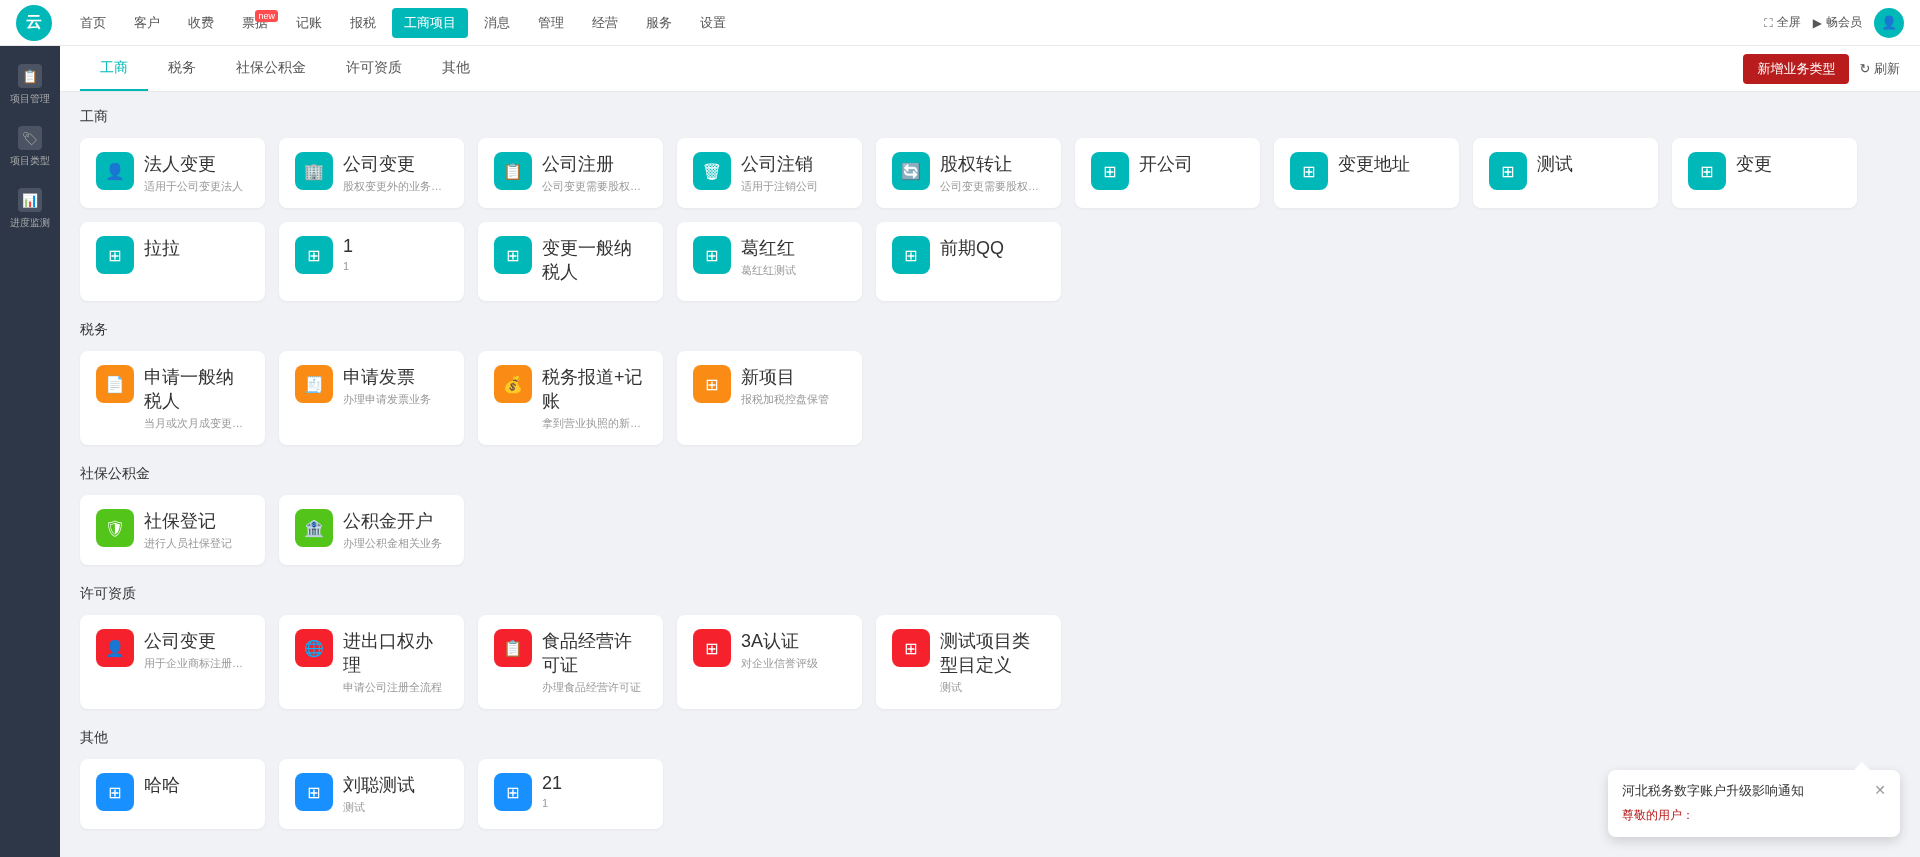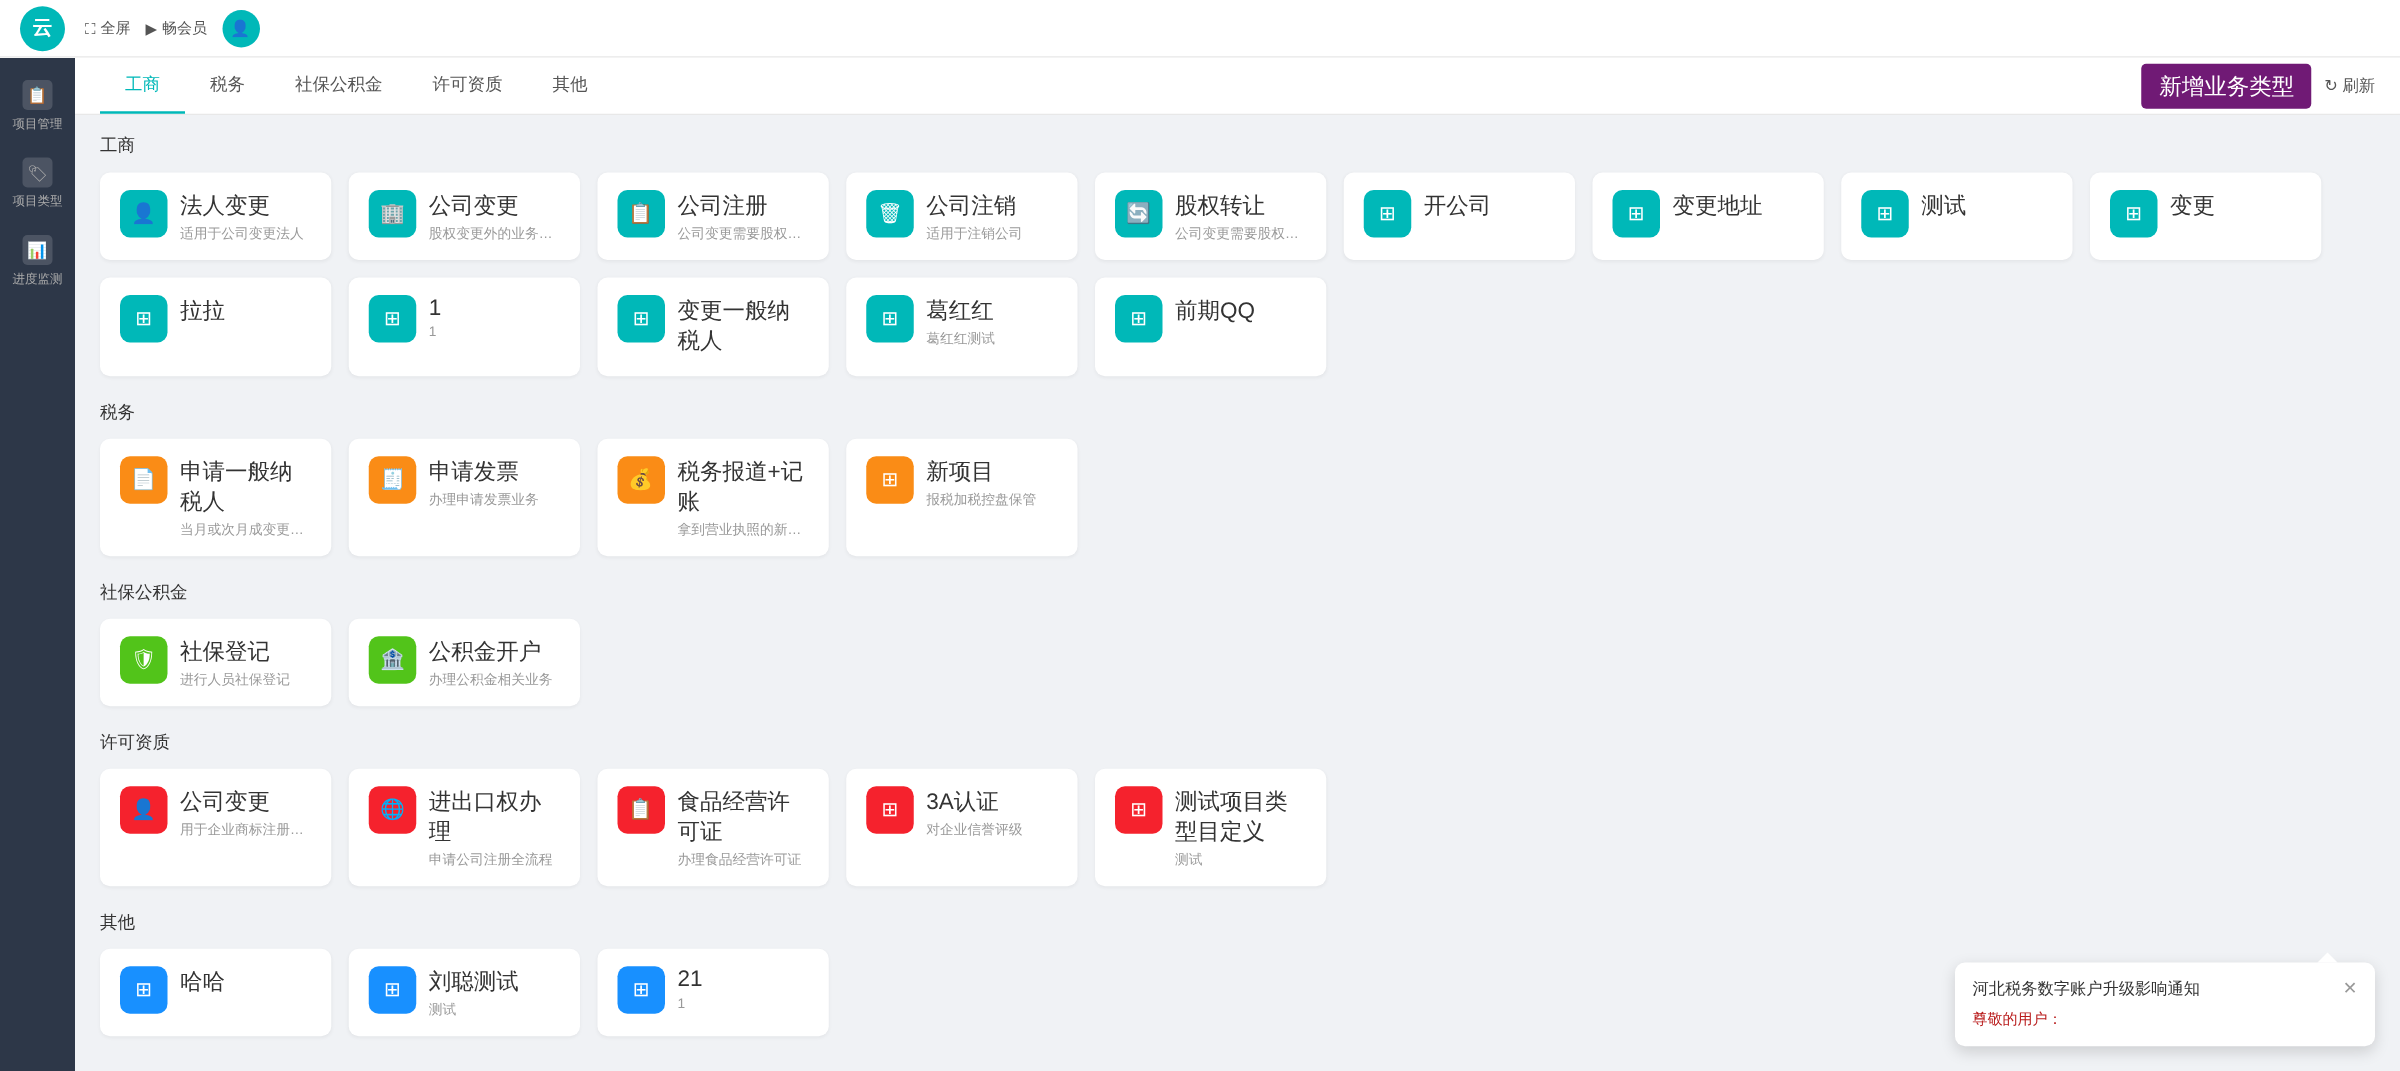--- a/index.html
+++ b/index.html
@@ -142,27 +142,27 @@
       color: #00b8b8;
       border-bottom: 2px solid #00b8b8;
     }
     .tab-actions {
       margin-left: auto;
       display: flex;
       align-items: center;
       gap: 10px;
     }
     .btn-new-type {
-      background: #701a75;
+      background: #b91c1c;
       color: #fff;
       border: none;
       padding: 6px 14px;
       border-radius: 4px;
       cursor: pointer;
-      font-size: 18px;
+      font-size: 13px;
     }
     .btn-refresh {
       background: none;
       border: none;
       color: #555;
       cursor: pointer;
       font-size: 13px;
       display: flex; align-items: center; gap: 4px;
     }
 
@@ -224,21 +224,21 @@
       white-space: nowrap;
       overflow: hidden;
       text-overflow: ellipsis;
     }
 
     
     .notification-popup {
       position: fixed;
       bottom: 20px;
       right: 20px;
-      width: 336px;
+      width: 292px;
       background: #fff;
       border-radius: 8px;
       box-shadow: 0 4px 12px rgba(0,0,0,0.15);
       padding: 12px 14px;
       font-size: 12px;
       z-index: 200;
     }
     .notification-header {
       display: flex;
       justify-content: space-between;
@@ -269,20 +269,34 @@
       border-bottom: 8px solid #fff;
     }
   </style>
 </head>
 <body>
 
 <div class="top-nav">
   <div class="logo">
     <span>云</span>
   </div>
+  <div class="nav-items" id="nav-items">
+      <div class="nav-item">首页</div>
+      <div class="nav-item">客户</div>
+      <div class="nav-item">收费</div>
+      <div class="nav-item">票据<span class="nav-badge">new</span></div>
+      <div class="nav-item">记账</div>
+      <div class="nav-item">报税</div>
+      <div class="nav-item active">工商项目</div>
+      <div class="nav-item">消息</div>
+      <div class="nav-item">管理</div>
+      <div class="nav-item">经营</div>
+      <div class="nav-item">服务</div>
+      <div class="nav-item">设置</div>
+    </div>
   <div class="nav-right">
     <div class="fullscreen-btn nav-right-btn">
       <span>⛶</span>
       <span>全屏</span>
     </div>
     <div class="member-btn nav-right-btn">
       <span>▶</span>
       <span>畅会员</span>
     </div>
     <div class="avatar">

